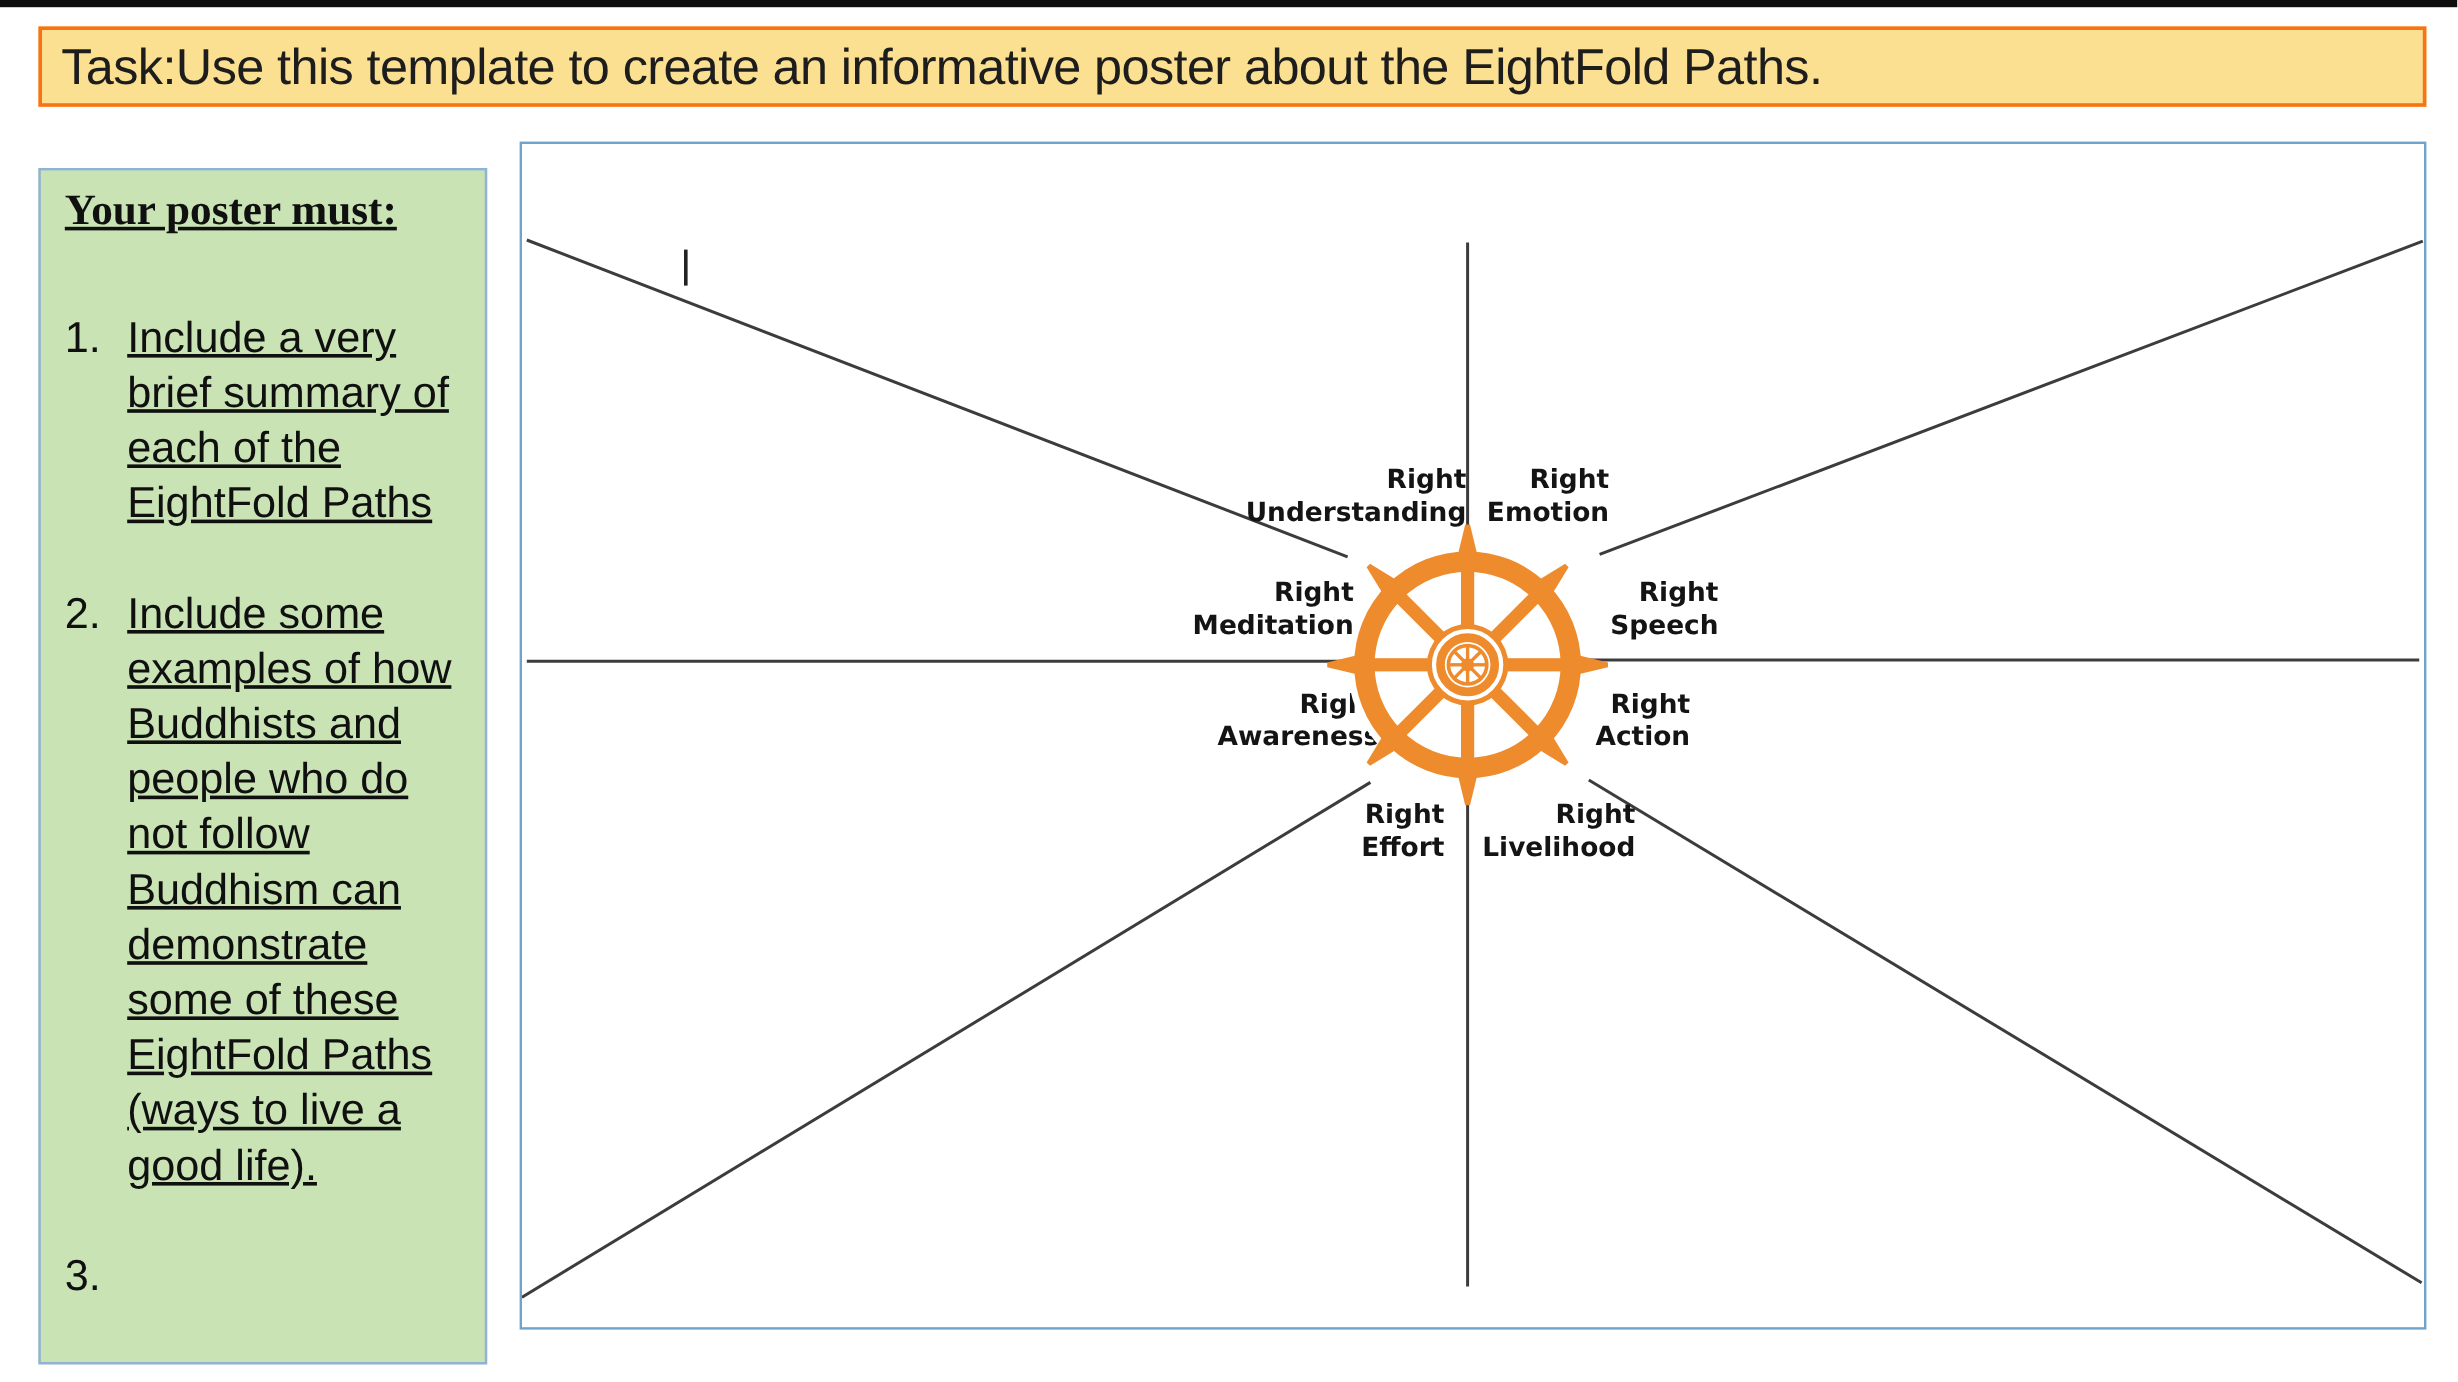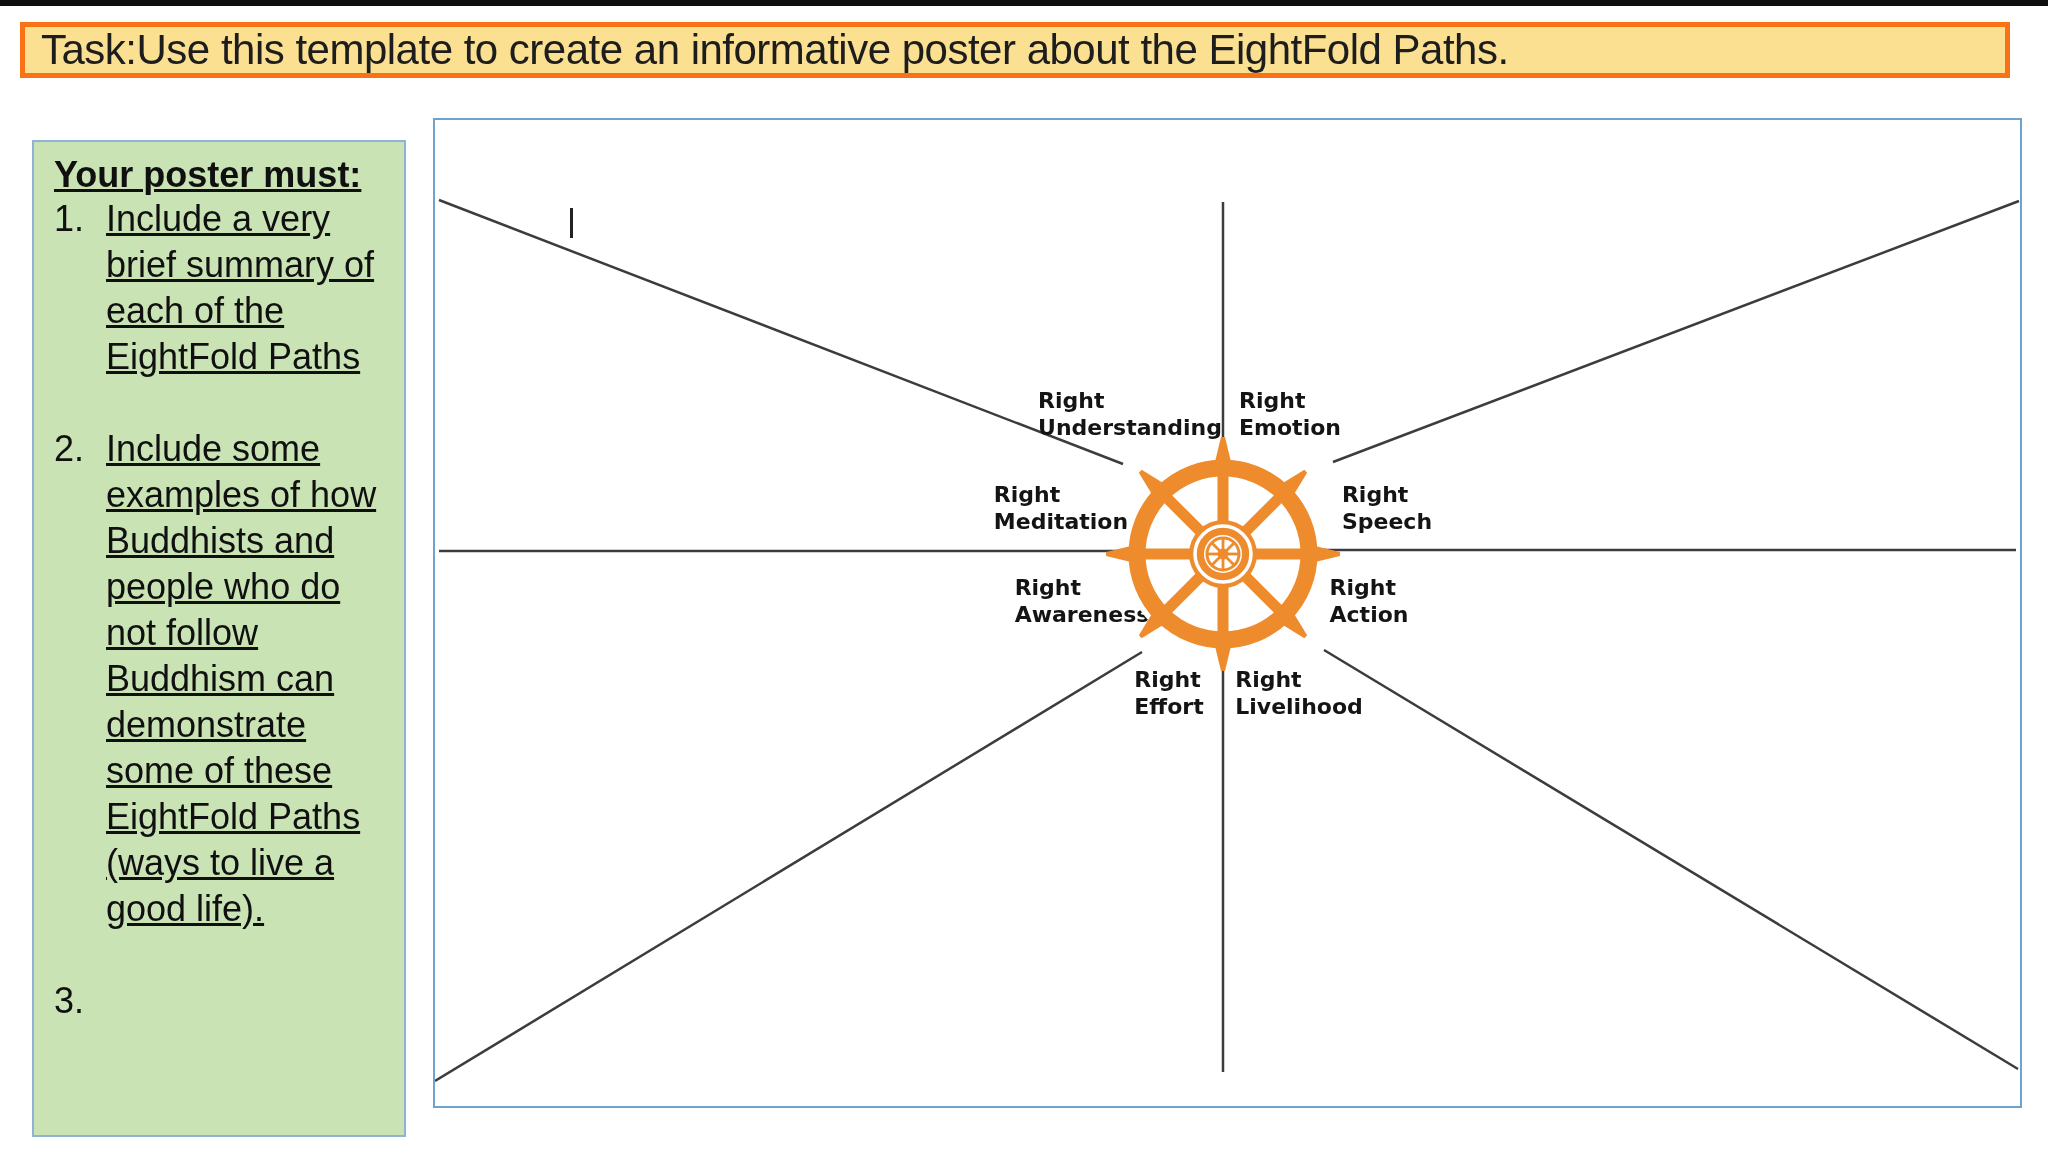--- a/index.html
+++ b/index.html
@@ -10,23 +10,23 @@
     overflow:hidden;
     font-family:"Liberation Sans", sans-serif;
   }
   
   .top-strip{
     position:absolute;left:0;top:0;width:2048px;height:6px;
     background:#0e0e0e;
   }
   
   .task-banner{
-    position:absolute;left:20px;top:22px;width:1990px;height:56px;
+    position:absolute;left:32px;top:22px;width:1990px;height:67px;
     background:#FBE092;
-    border:5px solid #f97316;
+    border:3px solid #f97316;
     box-sizing:border-box;
     display:flex;align-items:center;
     padding-left:16px;
   }
   .task-banner-text{
     font-size:42px;
     letter-spacing:-0.5px;
     color:#1d1d1d;
     white-space:nowrap;
   }
@@ -36,20 +36,22 @@
     background:#C9E3B5;
     border:2px solid #8FB2D6;
     box-sizing:border-box;
     padding:12px 10px 0 20px;
     color:#101010;
   }
   .req-heading{
     font-size:36px;font-weight:bold;
     text-decoration:underline;
     text-decoration-thickness:3px;
+    margin-bottom:62px;
+    font-family:Liberation Serif, serif;
   }
   .req-item{display:flex;margin-bottom:46px;font-size:36px;line-height:46px;}
   .req-num{flex:none;width:52px;}
   .req-text{white-space:pre-line;text-decoration:underline;}
   
   .diagram-box{
     position:absolute;left:433px;top:118px;width:1589px;height:990px;
     background:#ffffff;
     border:2px solid #6FA3CC;
     box-sizing:border-box;
@@ -57,21 +59,21 @@
   .rays{position:absolute;left:0;top:0;z-index:1;}
   .path-label{
     position:absolute;
     transform:translate(-50%,-50%);
     z-index:2;
     font-family:"DejaVu Sans", sans-serif;
     font-weight:bold;
     font-size:22px;
     line-height:27px;
     color:#141414;
-    text-align:left;
+    text-align:right;
     white-space:pre-line;
   }
   .lbl-understanding{left:695px;top:294px;}
   .lbl-emotion{left:855px;top:294px;}
   .lbl-meditation{left:626px;top:388px;}
   .lbl-speech{left:952px;top:388px;}
   .lbl-awareness{left:647px;top:481px;}
   .lbl-action{left:934px;top:481px;}
   .lbl-effort{left:734px;top:573px;}
   .lbl-livelihood{left:864px;top:573px;}

